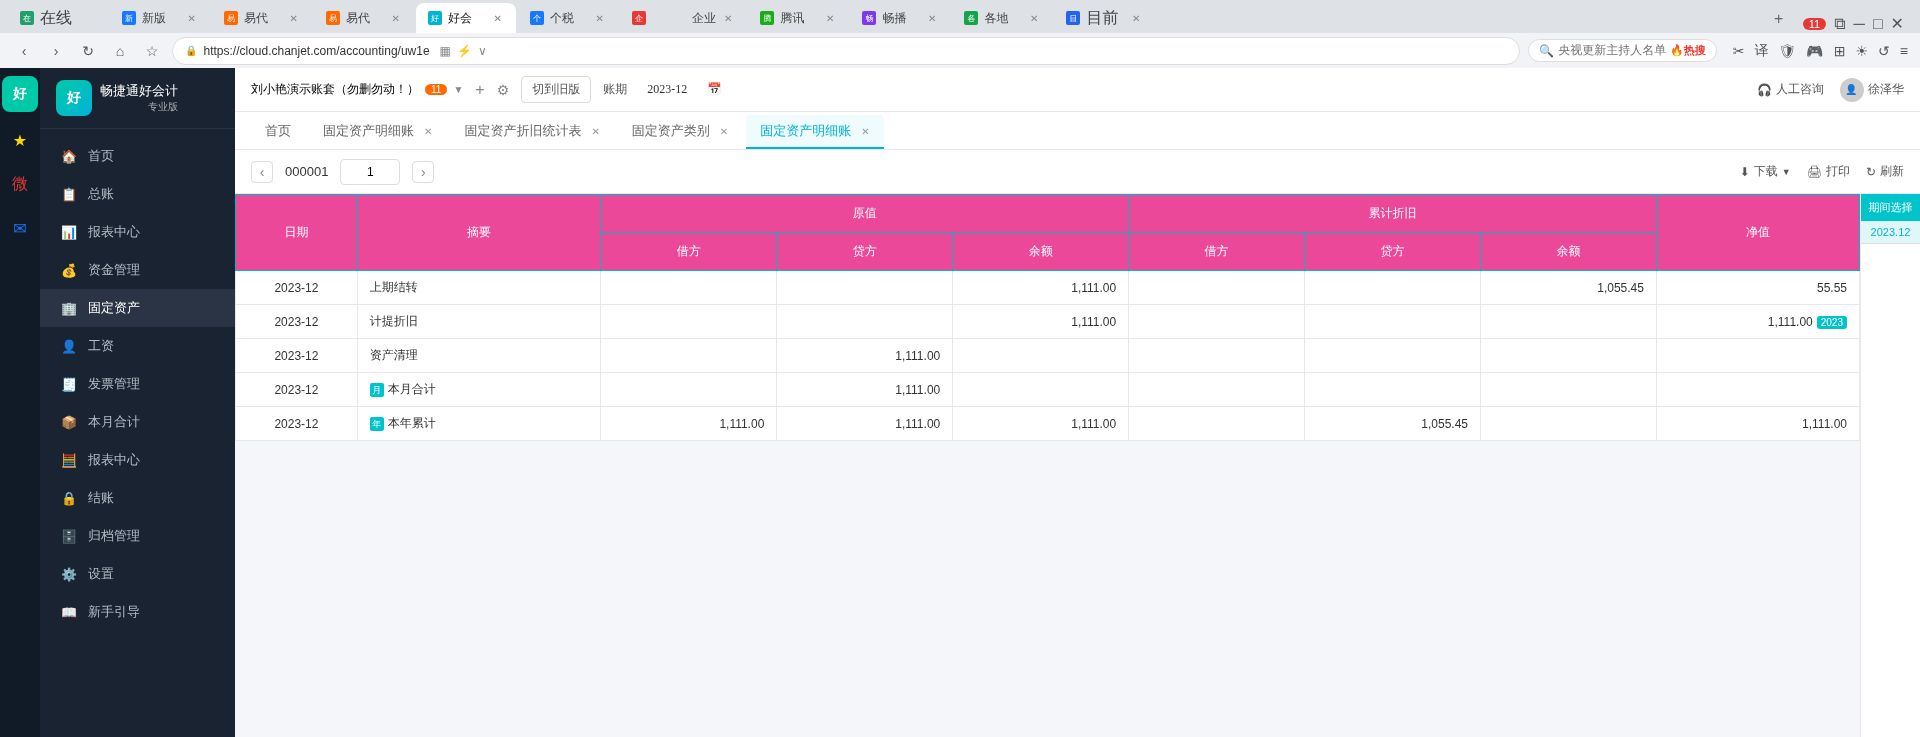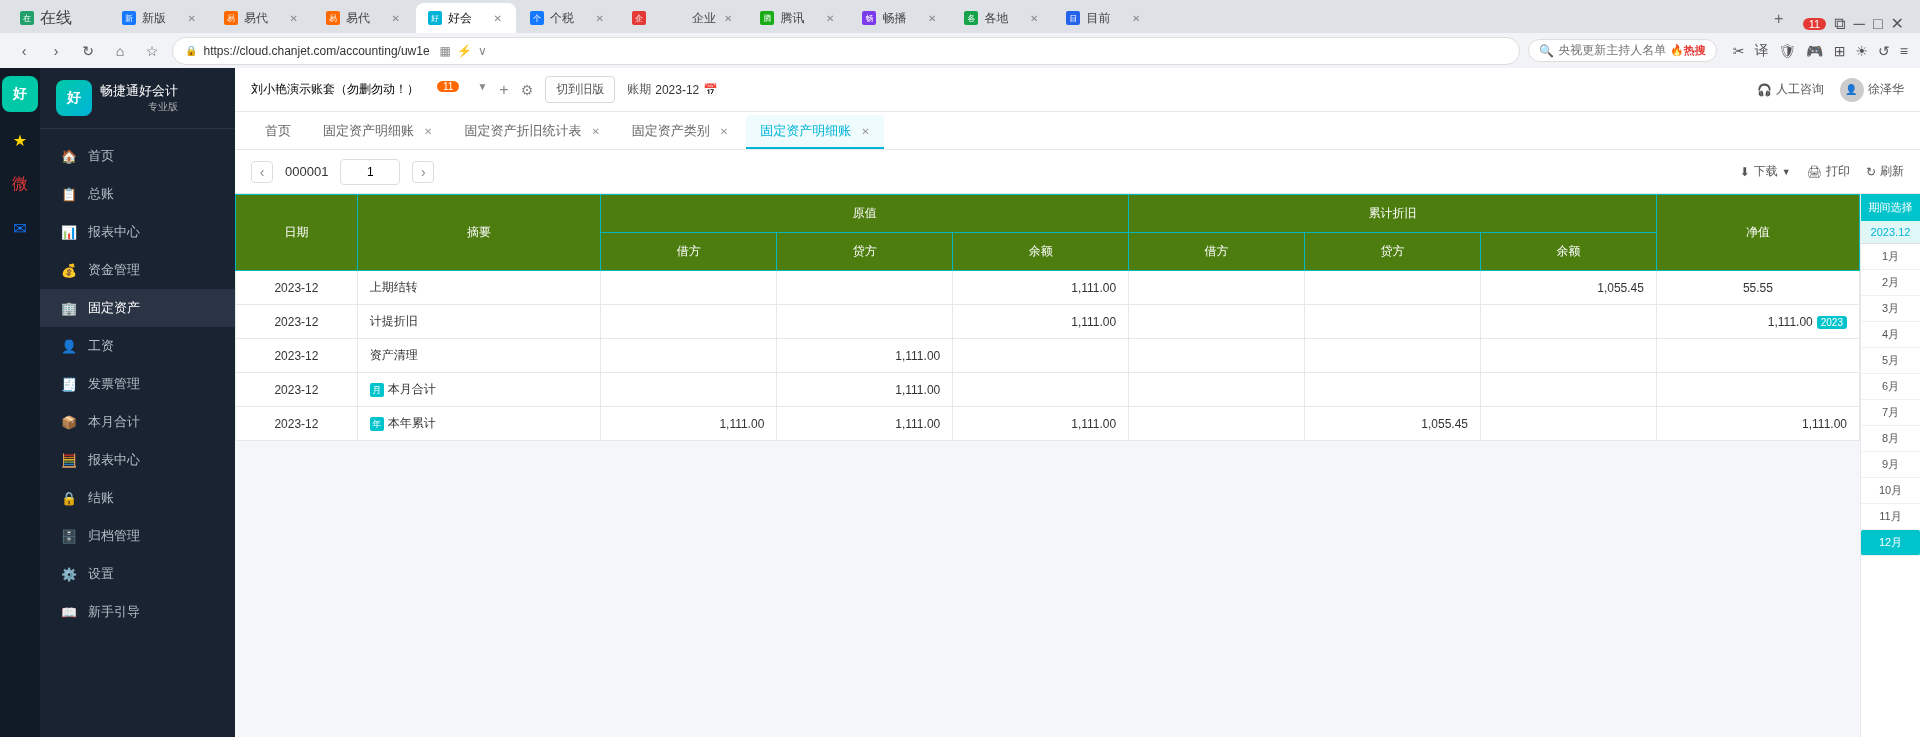--- a/index.html
+++ b/index.html
@@ -34,42 +34,42 @@
     .nav-icon { width: 18px; height: 18px; display: flex; align-items: center; justify-content: center; flex-shrink: 0; }
     .sidebar-left-icons { width: 40px; background: #111a27; display: flex; flex-direction: column; align-items: center; padding: 8px 0; gap: 12px; }
     .left-icon { width: 32px; height: 32px; display: flex; align-items: center; justify-content: center; border-radius: 6px; cursor: pointer; color: #888; font-size: 16px; }
     .left-icon.active { color: #00c9a7; }
 
     
     .main-content { flex: 1; background: #f5f6fa; display: flex; flex-direction: column; overflow: hidden; }
 
     
     .app-header { height: 44px; background: #fff; border-bottom: 1px solid #e8e8e8; display: flex; align-items: center; padding: 0 16px; gap: 12px; }
-    .account-selector { display: flex; align-items: flex-start; gap: 18px; cursor: pointer; }
+    .account-selector { display: flex; align-items: center; gap: 6px; cursor: pointer; }
     .account-badge { background: #ff6900; color: #fff; border-radius: 10px; padding: 0 6px; font-size: 10px; }
     .header-btn { padding: 4px 10px; border: 1px solid #d9d9d9; border-radius: 4px; background: #fff; cursor: pointer; font-size: 12px; color: #555; }
-    .header-period { font-size: 12px; color: #555; display: flex; align-items: center; gap: 4px; }
+    .header-period { font-size: 12px; color: #555; display: flex; align-items: center; gap: 20px; font-family: Liberation Serif, serif; }
     .header-right { margin-left: auto; display: flex; align-items: center; gap: 16px; }
     .header-action { font-size: 12px; color: #555; cursor: pointer; display: flex; align-items: center; gap: 4px; }
     .user-avatar { width: 24px; height: 24px; background: #ccc; border-radius: 50%; display: flex; align-items: center; justify-content: center; font-size: 10px; color: #666; }
 
     
     .page-tabs { height: 38px; background: #fff; border-bottom: 1px solid #e8e8e8; display: flex; align-items: flex-end; padding: 0 16px; gap: 4px; }
     .page-tab { height: 34px; padding: 0 14px; display: flex; align-items: center; gap: 6px; cursor: pointer; font-size: 13px; color: #666; border-bottom: 2px solid transparent; white-space: nowrap; }
     .page-tab.active { color: #00b4d8; border-bottom: 2px solid #00b4d8; background: #f0fbfd; border-radius: 4px 4px 0 0; }
     .page-tab .tab-x { font-size: 10px; color: #999; margin-left: 4px; cursor: pointer; }
 
     
     .toolbar { height: 44px; background: #fff; border-bottom: 1px solid #e8e8e8; display: flex; align-items: center; padding: 0 16px; gap: 12px; }
     .nav-arrow { width: 22px; height: 22px; display: flex; align-items: center; justify-content: center; cursor: pointer; color: #888; font-size: 14px; border: 1px solid #ddd; border-radius: 4px; }
     .page-input { width: 60px; height: 26px; border: 1px solid #ddd; border-radius: 4px; text-align: center; font-size: 12px; padding: 0 4px; }
     .toolbar-right { margin-left: auto; display: flex; align-items: center; gap: 16px; }
     .toolbar-btn { display: flex; align-items: center; gap: 4px; cursor: pointer; color: #555; font-size: 12px; }
     .ledger-table { width: 100%; border-collapse: collapse; }
-    .ledger-table th { background: #4d7c0f; color: #fff; padding: 10px 12px; font-size: 12px; font-weight: normal; border: 1px solid #00b8bf; text-align: center; }
+    .ledger-table th { background: #ec4899; color: #fff; padding: 10px 12px; font-size: 12px; font-weight: normal; border: 1px solid #00b8bf; text-align: center; }
     .ledger-table td { padding: 8px 12px; font-size: 12px; border: 1px solid #e8e8e8; text-align: center; color: #333; background: #fff; }
     .row-tag { display: inline-block; width: 14px; height: 14px; border-radius: 2px; background: #00c4cc; color: #fff; font-size: 9px; text-align: center; line-height: 14px; margin-right: 4px; }
 
     
     .period-panel { width: 60px; background: #fff; border-left: 1px solid #e8e8e8; display: flex; flex-direction: column; font-size: 11px; }
     .period-title { background: #00c4cc; color: #fff; text-align: center; padding: 6px 4px; font-size: 11px; }
     .period-year { background: #e8f8f9; text-align: center; padding: 4px; font-size: 11px; color: #333; border-bottom: 1px solid #ddd; }
     .period-month { padding: 5px 4px; text-align: center; cursor: pointer; color: #555; border-bottom: 1px solid #f0f0f0; }
     .period-month.active { background: #00c4cc; color: #fff; border-radius: 2px; }
 
@@ -130,21 +130,21 @@
           <span style="font-size: 12px; overflow: hidden; text-overflow: ellipsis; max-width: 80px;">畅播</span>
           <span class="tab-close">✕</span>
         </div>
         <div class="browser-tab">
           <div style="width: 14px; height: 14px; border-radius: 2px; background: rgb(22, 163, 74); flex-shrink: 0; display: flex; align-items: center; justify-content: center; color: rgb(255, 255, 255); font-size: 8px;">各</div>
           <span style="font-size: 12px; overflow: hidden; text-overflow: ellipsis; max-width: 80px;">各地</span>
           <span class="tab-close">✕</span>
         </div>
         <div class="browser-tab">
           <div style="width: 14px; height: 14px; border-radius: 2px; background: rgb(37, 99, 235); flex-shrink: 0; display: flex; align-items: center; justify-content: center; color: rgb(255, 255, 255); font-size: 8px;">目</div>
-          <span style="font-size: 12px; overflow: hidden; text-overflow: ellipsis; max-width: 80px; text-align: right;">目前</span>
+          <span style="font-size: 16px; overflow: hidden; text-overflow: ellipsis; max-width: 80px; text-align: right;">目前</span>
           <span class="tab-close">✕</span>
         </div>
       </div>
     <div class="tab-add">+</div>
     <div style="display:flex;align-items:center;gap:8px;padding:0 8px;">
       <span style="background:#e53935;color:#fff;border-radius:10px;padding:0 6px;font-size:11px;">11</span>
       <span style="font-size:16px;color:#555;cursor:pointer;">⧉</span>
       <span style="font-size:16px;color:#555;cursor:pointer;">─</span>
       <span style="font-size:16px;color:#555;cursor:pointer;">□</span>
       <span style="font-size:16px;color:#555;cursor:pointer;">✕</span>
@@ -351,21 +351,21 @@
             <tbody id="table-body">
             <tr>
                   <td style="text-align: center;">2023-12</td>
                   <td style="text-align: left;">上期结转</td>
                   <td style="text-align: right;"></td>
                   <td style="text-align: right;"></td>
                   <td style="text-align: right;">1,111.00</td>
                   <td style="text-align: right;"></td>
                   <td style="text-align: right;"></td>
                   <td style="text-align: right;">1,055.45</td>
-                  <td style="text-align: center;">55.55</td>
+                  <td style="text-align: right;">55.55</td>
                 </tr>
                 <tr>
                   <td style="text-align: center;">2023-12</td>
                   <td style="text-align: left;">计提折旧</td>
                   <td style="text-align: right;"></td>
                   <td style="text-align: right;"></td>
                   <td style="text-align: right;">1,111.00</td>
                   <td style="text-align: right;"></td>
                   <td style="text-align: right;"></td>
                   <td style="text-align: right;"></td>
@@ -404,31 +404,17 @@
                   <td style="text-align: right;"></td>
                   <td style="text-align: right;">1,111.00</td>
                 </tr>
               </tbody>
           </table>
         </div>
 
         <div class="period-panel">
           <div class="period-title">期间选择</div>
           <div class="period-year selected-year" style="background:#e0f7f8;color:#00b4d8;font-size:11px;padding:5px 4px;text-align:center;border-bottom:1px solid #ddd;cursor:pointer;">2023.12</div>
-          <div id="period-months-container">
-          <div class="period-month">1月</div>
-              <div class="period-month">2月</div>
-              <div class="period-month">3月</div>
-              <div class="period-month">4月</div>
-              <div class="period-month">5月</div>
-              <div class="period-month">6月</div>
-              <div class="period-month">7月</div>
-              <div class="period-month">8月</div>
-              <div class="period-month">9月</div>
-              <div class="period-month">10月</div>
-              <div class="period-month">11月</div>
-              <div class="period-month active">12月</div>
-            </div>
         </div>
       </div>
     </div>
   </div>
 </div>
 
 </body></html>

